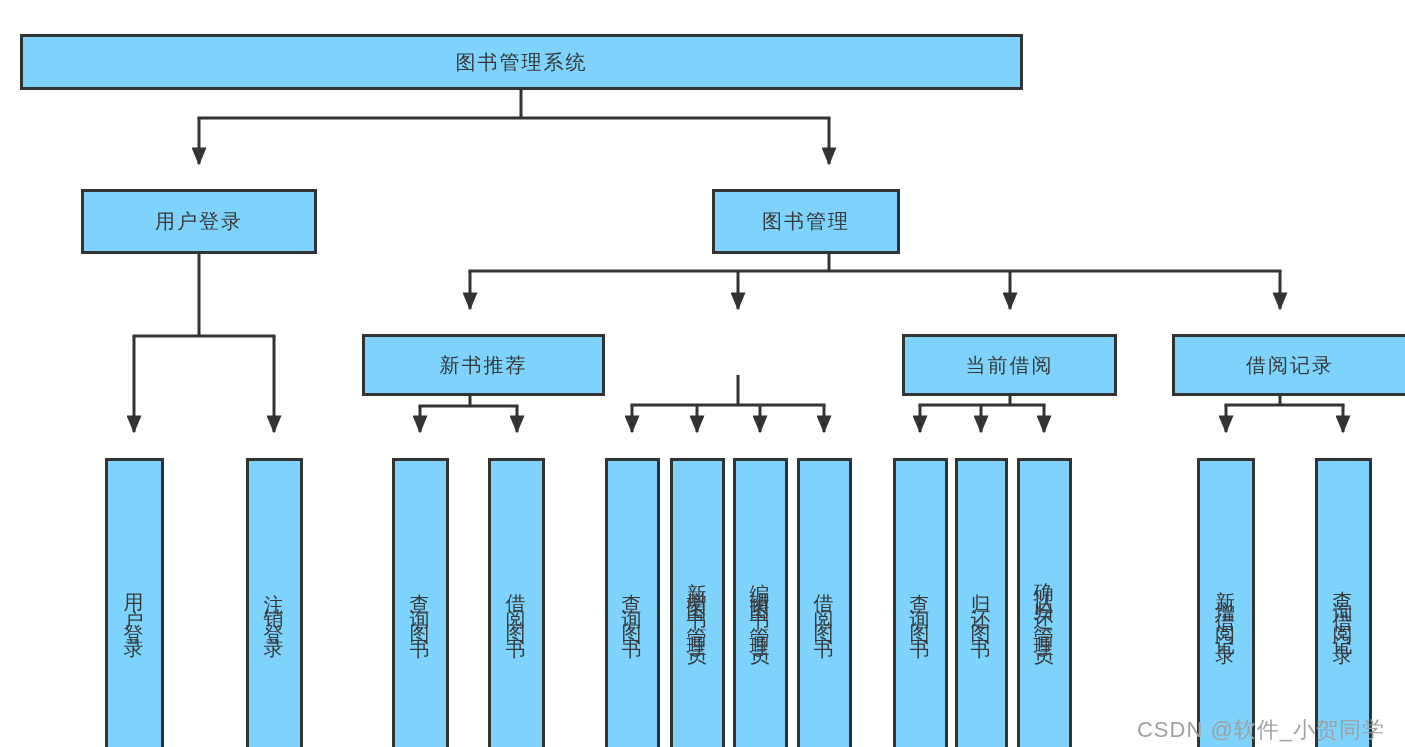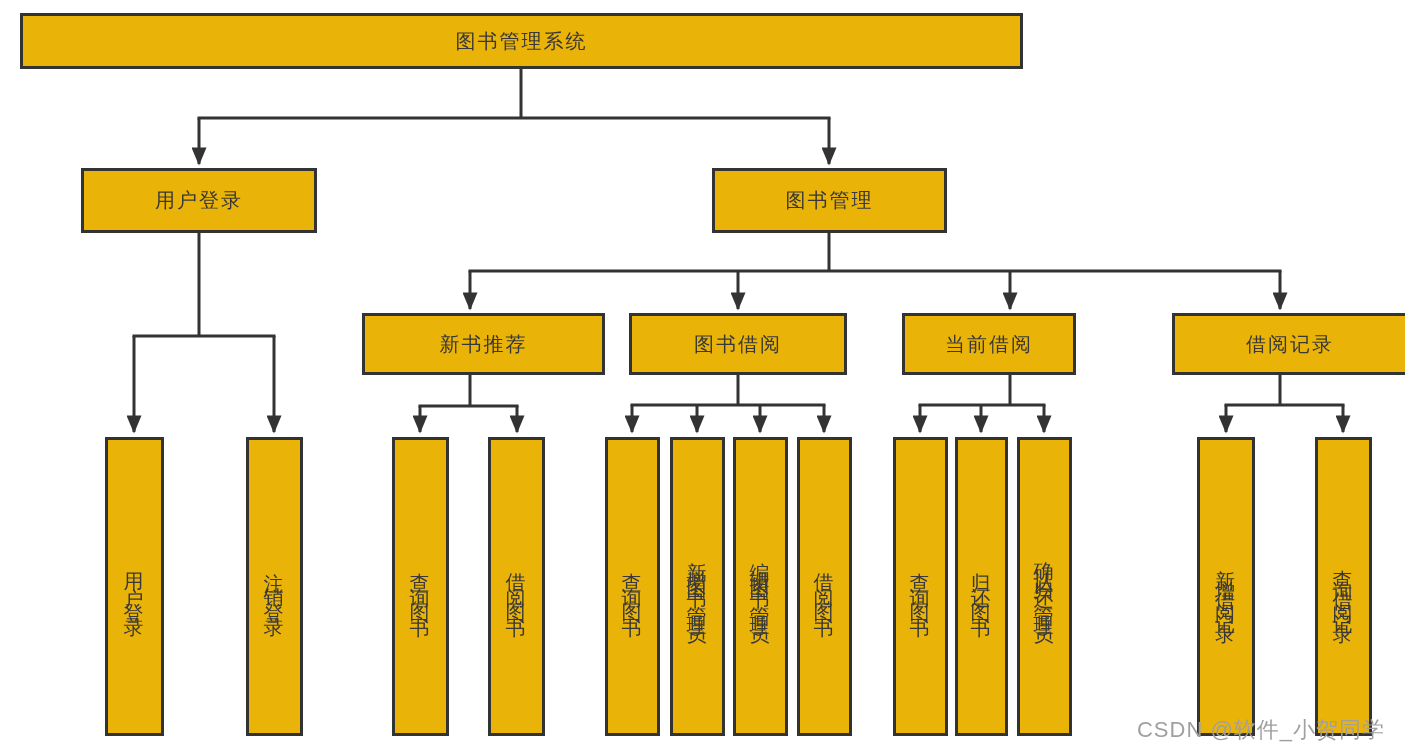--- a/index.html
+++ b/index.html
@@ -13,25 +13,26 @@
   }
   .connectors {
     position: absolute;
     left: 0; top: 0;
     z-index: 1;
   }
   .box {
     position: absolute;
     box-sizing: border-box;
     border: 3px solid #333333;
-    background: #eab308;
+    background: #7dd3fc;
     display: flex;
     align-items: center;
     justify-content: center;
     z-index: 2;
+    margin-top: 21px;
   }
   .box .lbl {
     color: #383838;
     font-size: 20px;
     letter-spacing: 2px;
     white-space: nowrap;
   }
   .v .lbl {
     writing-mode: vertical-rl;
     text-orientation: mixed;
@@ -105,31 +106,28 @@
     </g>
   </svg>
 
   <div class="box" style="left:20px; top:13px; width:1003px; height:56px;">
     <span class="lbl">图书管理系统</span>
   </div>
 
   <div class="box" style="left:81px; top:168px; width:236px; height:65px;">
     <span class="lbl">用户登录</span>
   </div>
-  <div class="box" style="left:712px; top:168px; width:235px; height:65px;">
+  <div class="box" style="left:712px; top:168px; width:188px; height:65px;">
     <span class="lbl">图书管理</span>
   </div>
 
   <div class="box" style="left:362px; top:313px; width:243px; height:62px;">
     <span class="lbl">新书推荐</span>
   </div>
-  <div class="box" style="left:629px; top:313px; width:218px; height:62px;">
-    <span class="lbl">图书借阅</span>
-  </div>
-  <div class="box" style="left:902px; top:313px; width:174px; height:62px;">
+  <div class="box" style="left:902px; top:313px; width:215px; height:62px;">
     <span class="lbl">当前借阅</span>
   </div>
   <div class="box" style="left:1172px; top:313px; width:236px; height:62px;">
     <span class="lbl">借阅记录</span>
   </div>
 
   <div class="box v" style="left:105px; top:437px; width:59px; height:299px;">
     <span class="lbl">用户登录</span>
   </div>
   <div class="box v" style="left:246px; top:437px; width:57px; height:299px;">

